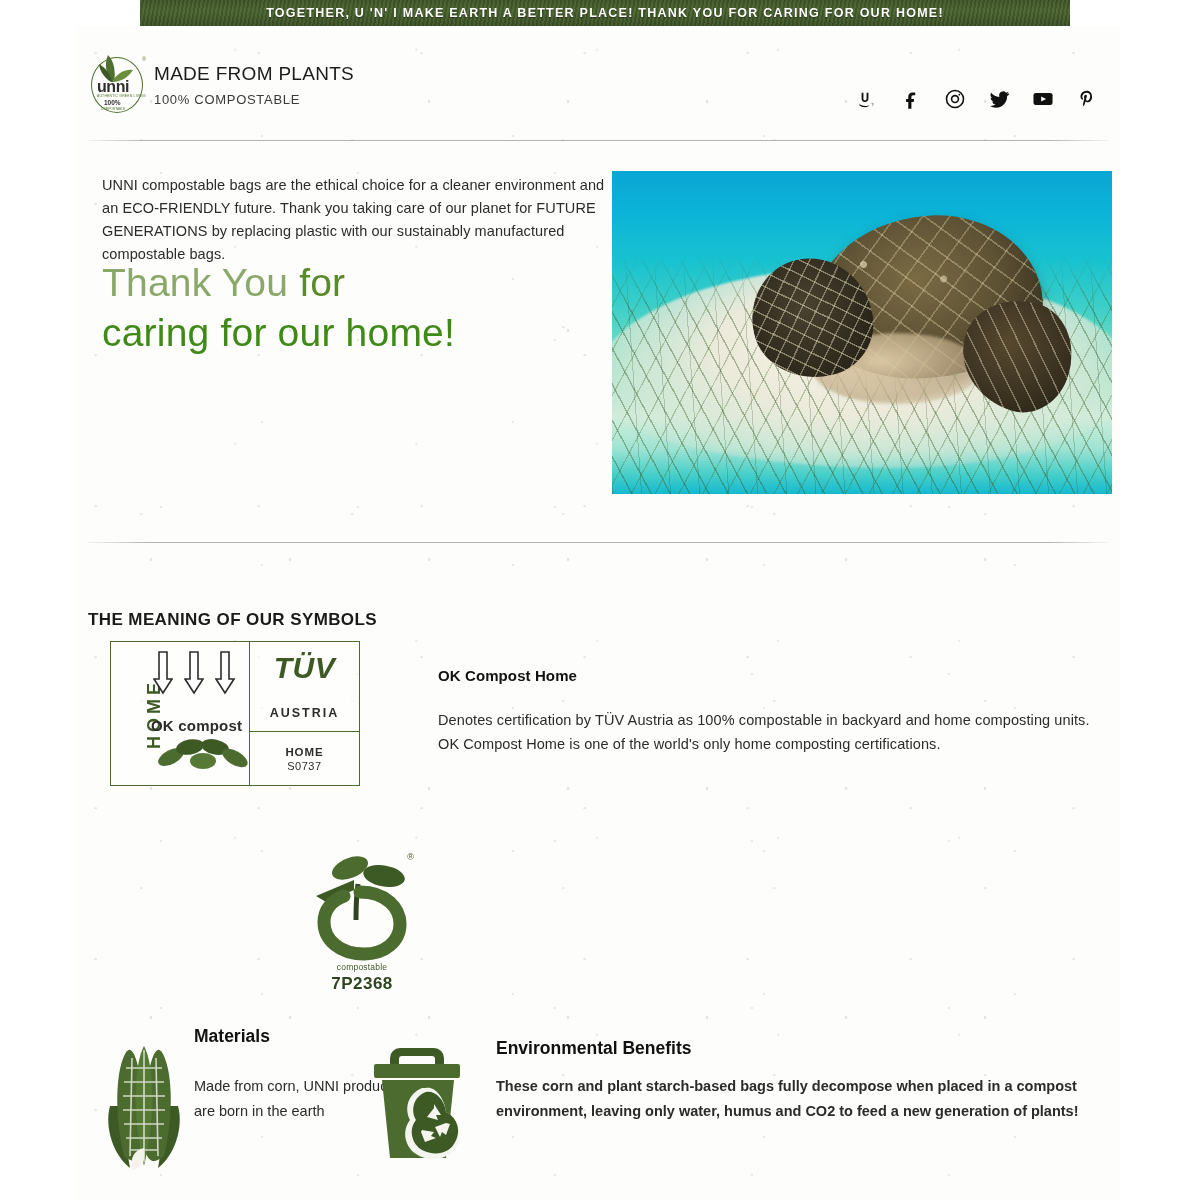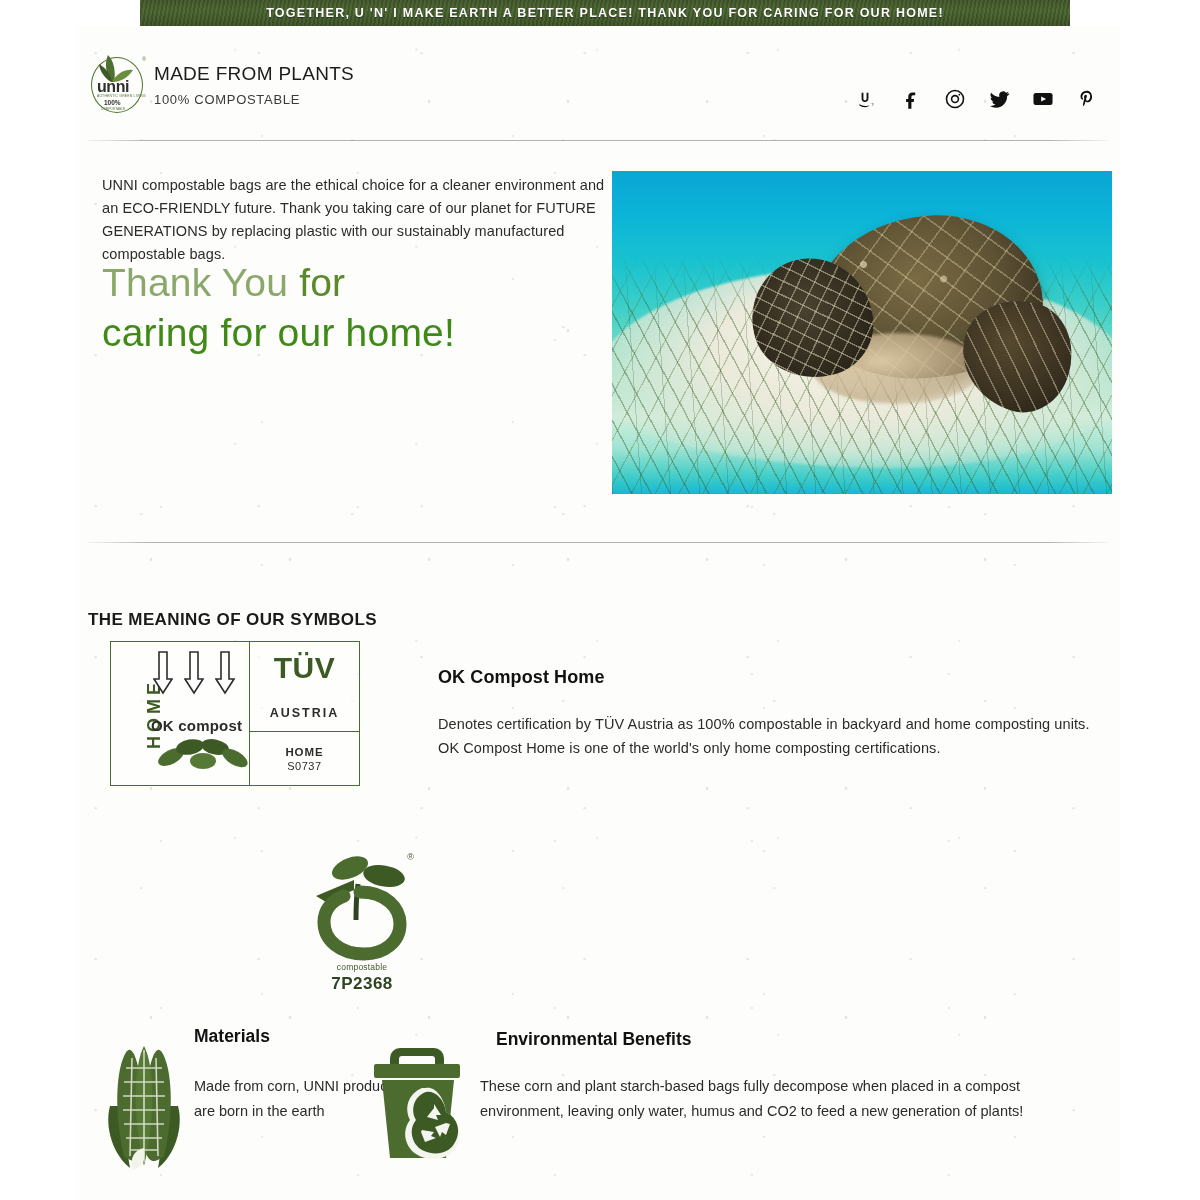--- a/index.html
+++ b/index.html
@@ -365,20 +365,21 @@
   }
   .tuv-right-top {
     height: 63%;
     border-bottom: 1.8px solid #4c6b2f;
     display: flex; flex-direction: column;
     align-items: center; justify-content: center;
   }
   .tuv-word {
     font-size: 30px;
     font-weight: bold;
+    font-style: italic;
     color: #3d5a25;
     letter-spacing: .5px;
     line-height: 1;
   }
   .tuv-austria {
     margin-top: 23px;
     font-size: 12.5px;
     font-weight: bold;
     color: #2c2c2c;
     letter-spacing: 2px;
@@ -388,21 +389,21 @@
     display: flex; flex-direction: column;
     align-items: center; justify-content: center;
     gap: 2px;
   }
   .tuv-home-lbl { font-size: 11.5px; font-weight: bold; color: #2c2c2c; letter-spacing: .9px; }
   .tuv-code { font-size: 11px; color: #2c2c2c; letter-spacing: .5px; }
 
   
   .sym-text { position: absolute; }
   .sym-text .sym-title {
-    font-size: 18px;
+    font-size: 15px;
     font-weight: bold;
     color: #111;
     letter-spacing: .1px;
   }
   .sym-text .sym-desc {
     margin-top: 24px;
     font-size: 14.5px;
     line-height: 24px;
     color: #2b2b2b;
     letter-spacing: .1px;
@@ -451,27 +452,27 @@
   }
   .mat-desc {
     position: absolute; left: 90px; top: 48px;
     width: 215px;
     font-size: 14.5px; line-height: 25px; color: #2b2b2b;
   }
 
   .env-block { position: absolute; left: 288px; top: 1000px; width: 740px; }
   .env-icon { position: absolute; left: 0; top: 12px; }
   .env-title {
-    position: absolute; left: 132px; top: 3px;
+    position: absolute; left: 132px; top: 12px;
     font-size: 17.5px; font-weight: bold; color: #111;
   }
   .env-desc {
-    position: absolute; left: 116px; top: 48px;
+    position: absolute; left: 132px; top: 48px;
     width: 600px;
-    font-size: 14.5px; line-height: 25px; color: #2b2b2b;
+    font-size: 14.5px; line-height: 25px; color: #2b2b2b; font-weight: bold;
   }
 </style>
 </head>
 <body>
 
 <div class="page">
 
   <div class="top-banner">
     <div class="top-banner-text">TOGETHER, U 'N' I MAKE EARTH A BETTER PLACE! THANK YOU FOR CARING FOR OUR HOME!</div>
   </div>

